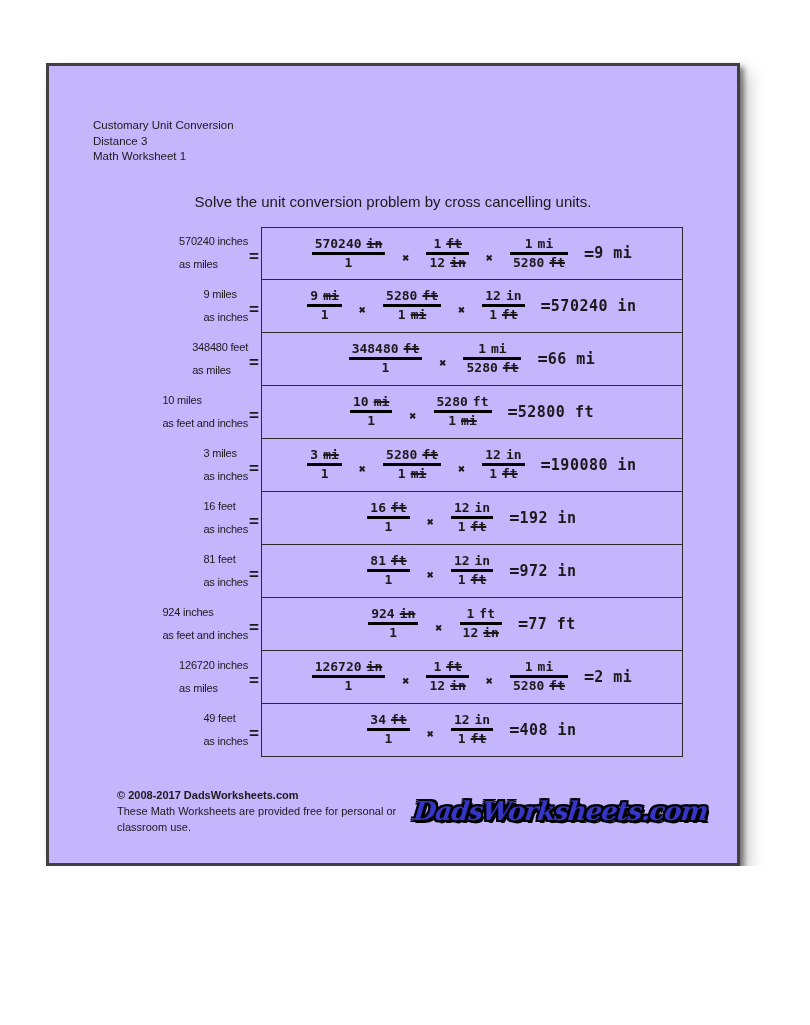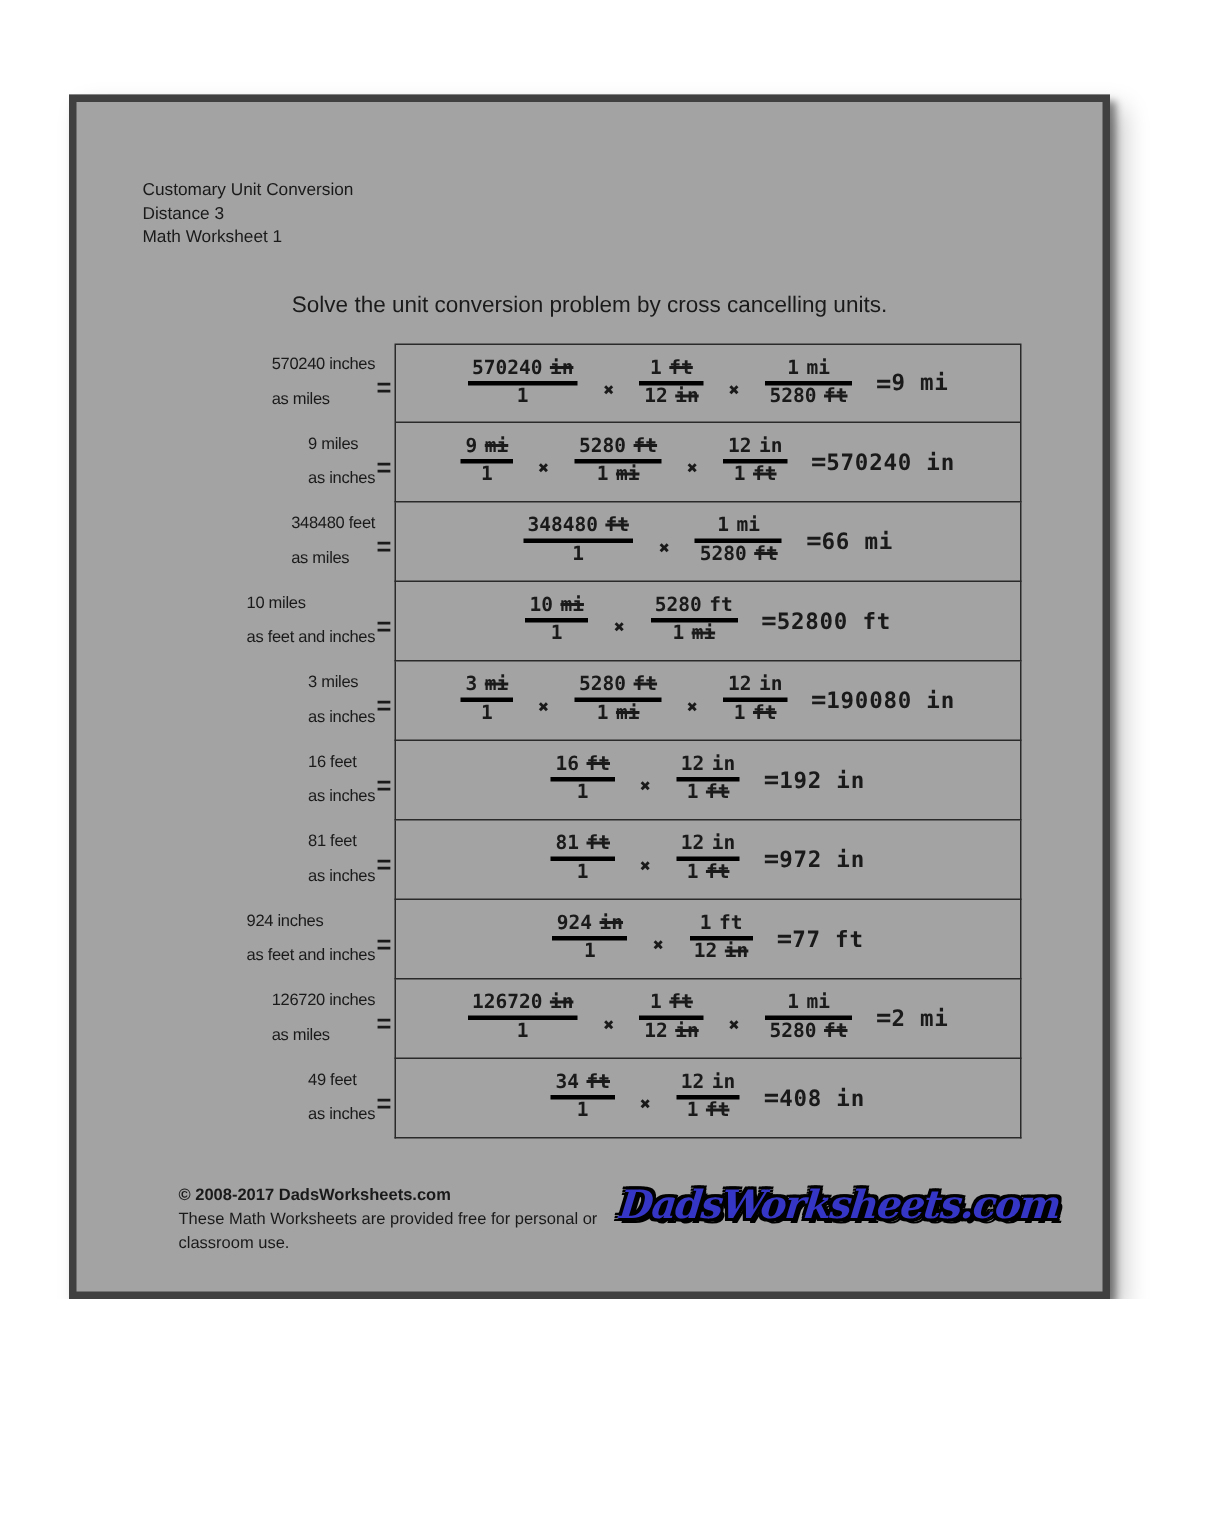--- a/index.html
+++ b/index.html
@@ -3,22 +3,22 @@
 <meta charset="utf-8">
 <style>
   * { margin:0; padding:0; box-sizing:border-box; }
   html,body { background:#ffffff; width:810px; }
   body { font-family:"Liberation Sans", sans-serif; color:#1a1a1a; }
 
   .sheet {
     position:relative;
     width:694px; height:803px;
     margin:63px 0 0 46px;
-    background:#a3a3a3;
-    border:5px solid #404040;
+    background:#c4b5fd;
+    border:3px solid #404040;
     box-shadow: 4px 4px 5px rgba(0,0,0,0.45), 9px 9px 16px rgba(0,0,0,0.22);
   }
 
   
   .header-row { display:flex; margin:52px 48px 0 44px; }
   .ws-info { font-size:11.5px; line-height:15.5px; }
   .name-area { margin-left:auto; display:flex; align-items:flex-end; margin-top:8px; height:30px; }
   .name-label { font-weight:bold; font-size:19px; letter-spacing:-0.3px; }
   .name-line { display:inline-block; width:265px; border-bottom:2px solid #000; height:24px; }
 
@@ -45,21 +45,21 @@
   .num, .den { text-align:center; line-height:16px; padding:0 3px; white-space:nowrap; }
   .fbar { height:3px; background:#000; }
   .unit { margin-left:5px; }
   .cx { text-decoration:line-through; text-decoration-thickness:2px; }
   .times { font-size:12px; margin:9px 1px 0 1px; }
   .answer { display:inline-flex; align-items:center; white-space:nowrap; }
   .ans-eq { font-size:17px; margin-top:1px; }
   .ans { font-size:15px; letter-spacing:0.5px; }
 
   
-  .footer { display:flex; margin:30px 30px 0 68px; }
+  .footer { display:flex; align-items:center; margin:30px 30px 0 68px; }
   .foot-text { font-size:11px; line-height:16px; }
   .foot-copy { font-weight:bold; }
   .logo {
     margin-left:auto;
     font-family:"DejaVu Serif", serif;
     font-style:italic; font-weight:bold;
     font-size:26px; letter-spacing:-1px;
     color:#3535c6;
     transform:skewX(-6deg);
     text-shadow:

